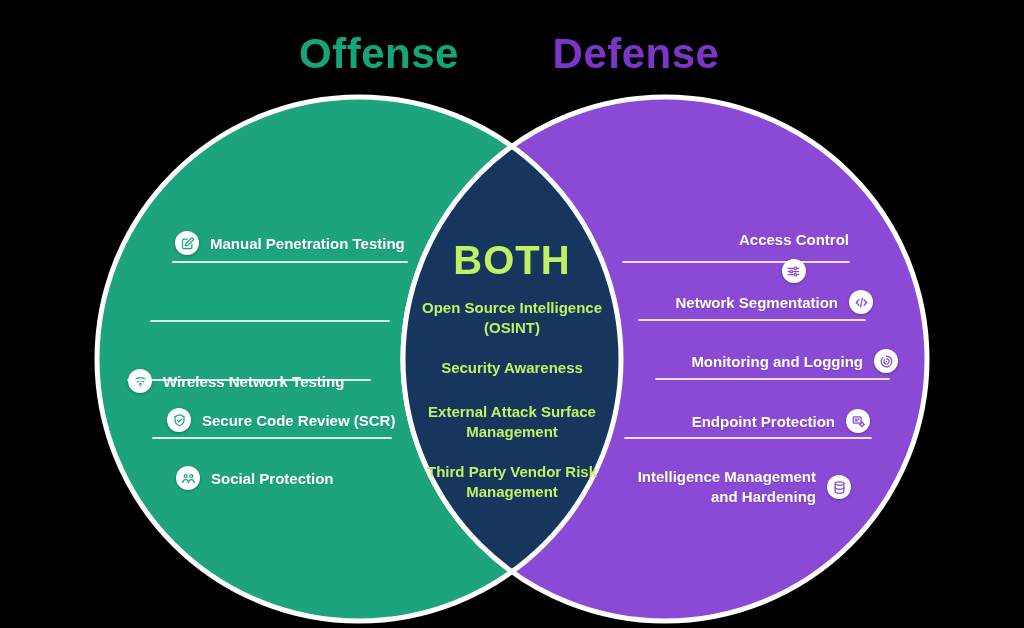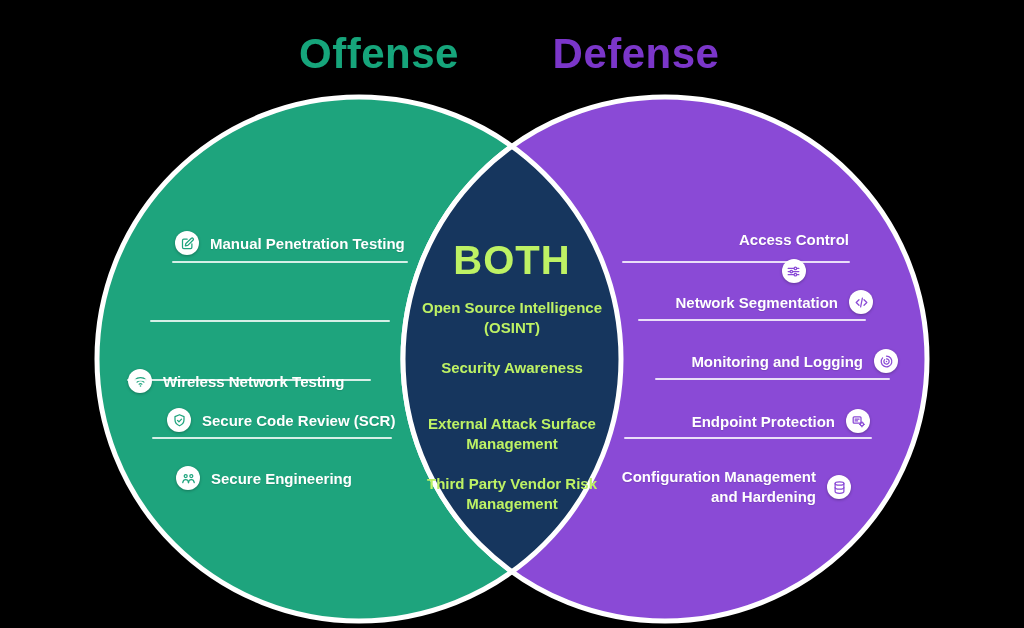--- a/index.html
+++ b/index.html
@@ -32,21 +32,21 @@
   .two-line .line{display:block;}
   #both-block{
     position:absolute;left:397px;top:236px;width:230px;text-align:center;color:#bef264;
   }
   #both-heading{font-size:40px;font-weight:bold;letter-spacing:1px;line-height:48px;}
   .both-item{font-size:15px;font-weight:bold;line-height:20px;}
   .both-item .line{display:block;}
   .line:empty{display:none;}
   #both-item-0{margin-top:14px;}
   #both-item-1{margin-top:20px;}
-  #both-item-2{margin-top:36px;}
+  #both-item-2{margin-top:24px;}
   #both-item-3{margin-top:20px;}
 </style>
 </head>
 <body>
 
 <div id="stage">
 
   <svg id="venn-svg" width="1024" height="628" viewBox="0 0 1024 628">
     <defs>
       <clipPath id="clipL">
@@ -108,21 +108,21 @@
 
   <div class="row" style="top:466px;left:176px;">
     <span class="badge green">
       <svg viewBox="0 0 24 24" fill="none" stroke="currentColor" stroke-width="2" stroke-linecap="round">
         <circle cx="7.5" cy="8" r="2.4"></circle>
         <circle cx="16.5" cy="8" r="2.4"></circle>
         <path d="M2.8 18.5c.5-3 2.4-4.7 4.7-4.7s4.2 1.7 4.7 4.7"></path>
         <path d="M11.8 18.5c.5-3 2.4-4.7 4.7-4.7s4.2 1.7 4.7 4.7"></path>
       </svg>
     </span>
-    <span class="lbl">Secure Engineering</span>
+    <span class="lbl">Social Protection</span>
   </div>
 
   <div class="row" style="top:231px;right:175px;flex-direction:column;">
     <span class="lbl">Access Control</span>
     <span class="badge purple">
       <svg viewBox="0 0 24 24" fill="none" stroke="currentColor" stroke-width="2" stroke-linecap="round">
         <path d="M3.5 7h17M3.5 12h17M3.5 17h17"></path>
         <circle cx="15" cy="7" r="2" fill="#fff"></circle>
         <circle cx="8.5" cy="12" r="2" fill="#fff"></circle>
         <circle cx="15" cy="17" r="2" fill="#fff"></circle>
@@ -163,21 +163,21 @@
         <path d="M6.5 8h6.5M6.5 11h4"></path>
         <circle cx="17.5" cy="16.5" r="2.6"></circle>
         <path d="M17.5 12.6v1.2M17.5 19.2v1.2M13.6 16.5h1.2M20.2 16.5h1.2"></path>
       </svg>
     </span>
   </div>
   <div class="rule" style="top:437px;left:624px;width:248px;"></div>
 
   <div class="row" style="top:467px;right:173px;height:40px;">
     <span class="lbl two-line">
-      <span class="line">Configuration Management</span>
+      <span class="line">Intelligence Management</span>
       <span class="line">and Hardening</span>
     </span>
     <span class="badge purple">
       <svg viewBox="0 0 24 24" fill="none" stroke="currentColor" stroke-width="2" stroke-linecap="round">
         <ellipse cx="12" cy="5.5" rx="7" ry="2.7"></ellipse>
         <path d="M5 5.5v13c0 1.5 3.1 2.7 7 2.7s7-1.2 7-2.7v-13"></path>
         <path d="M5 12c0 1.5 3.1 2.7 7 2.7s7-1.2 7-2.7"></path>
       </svg>
     </span>
   </div>

